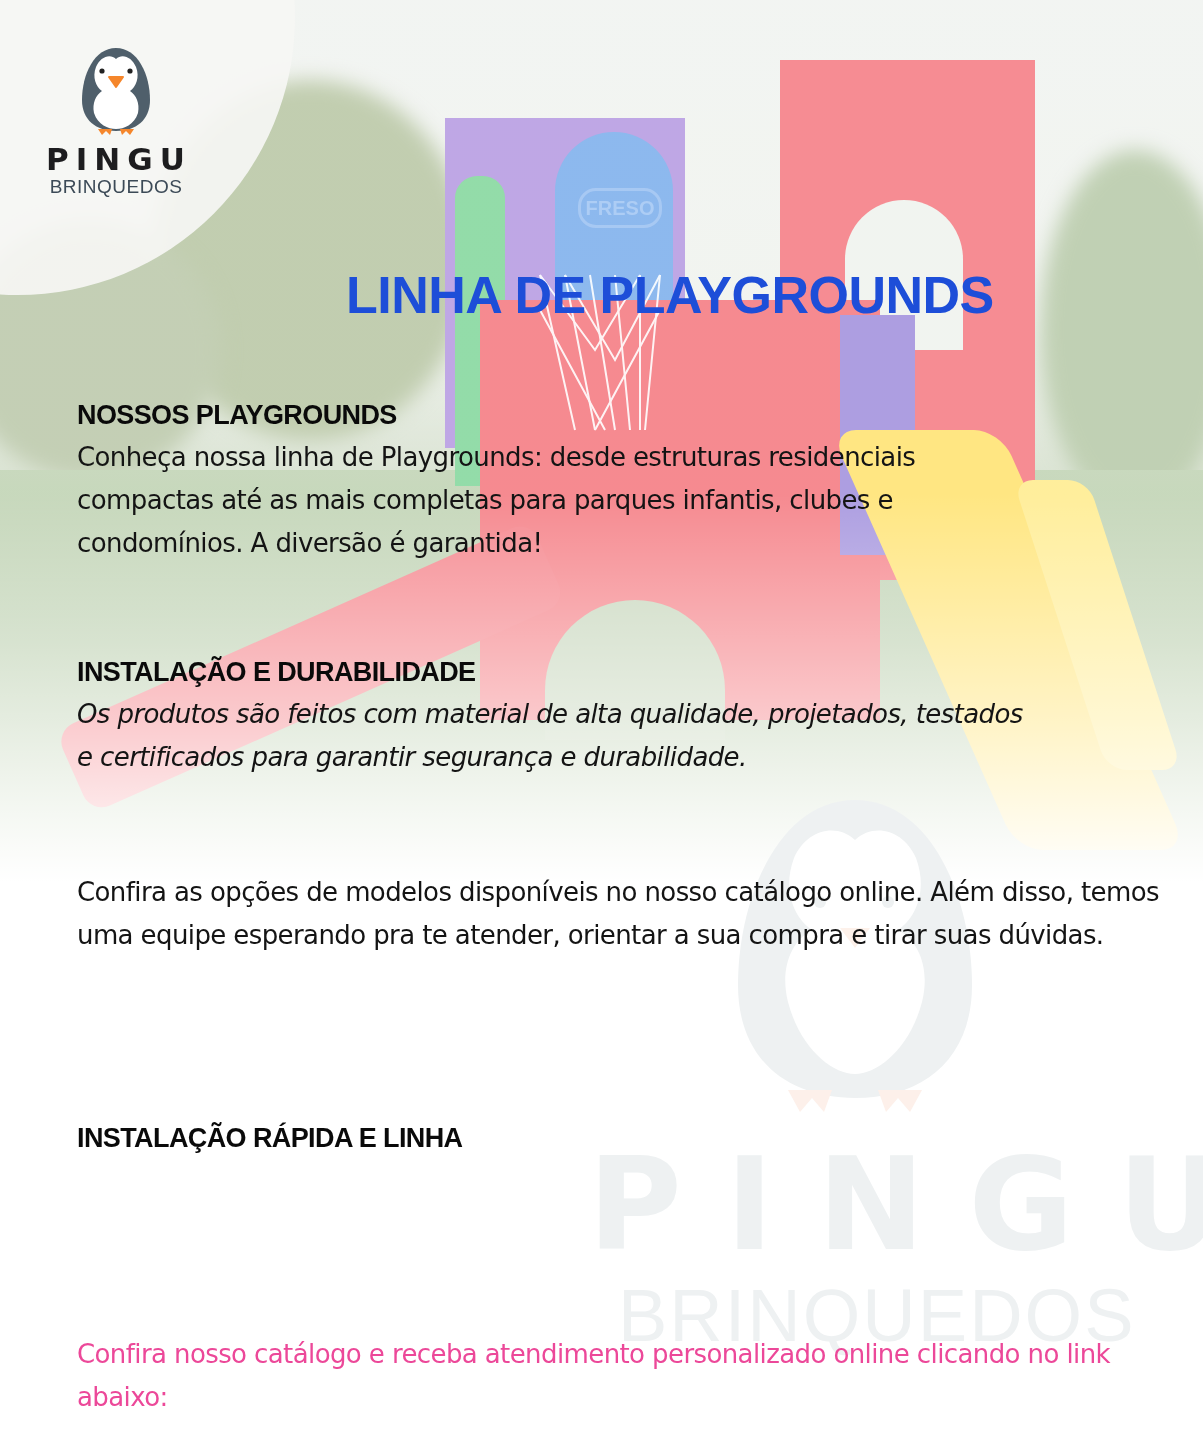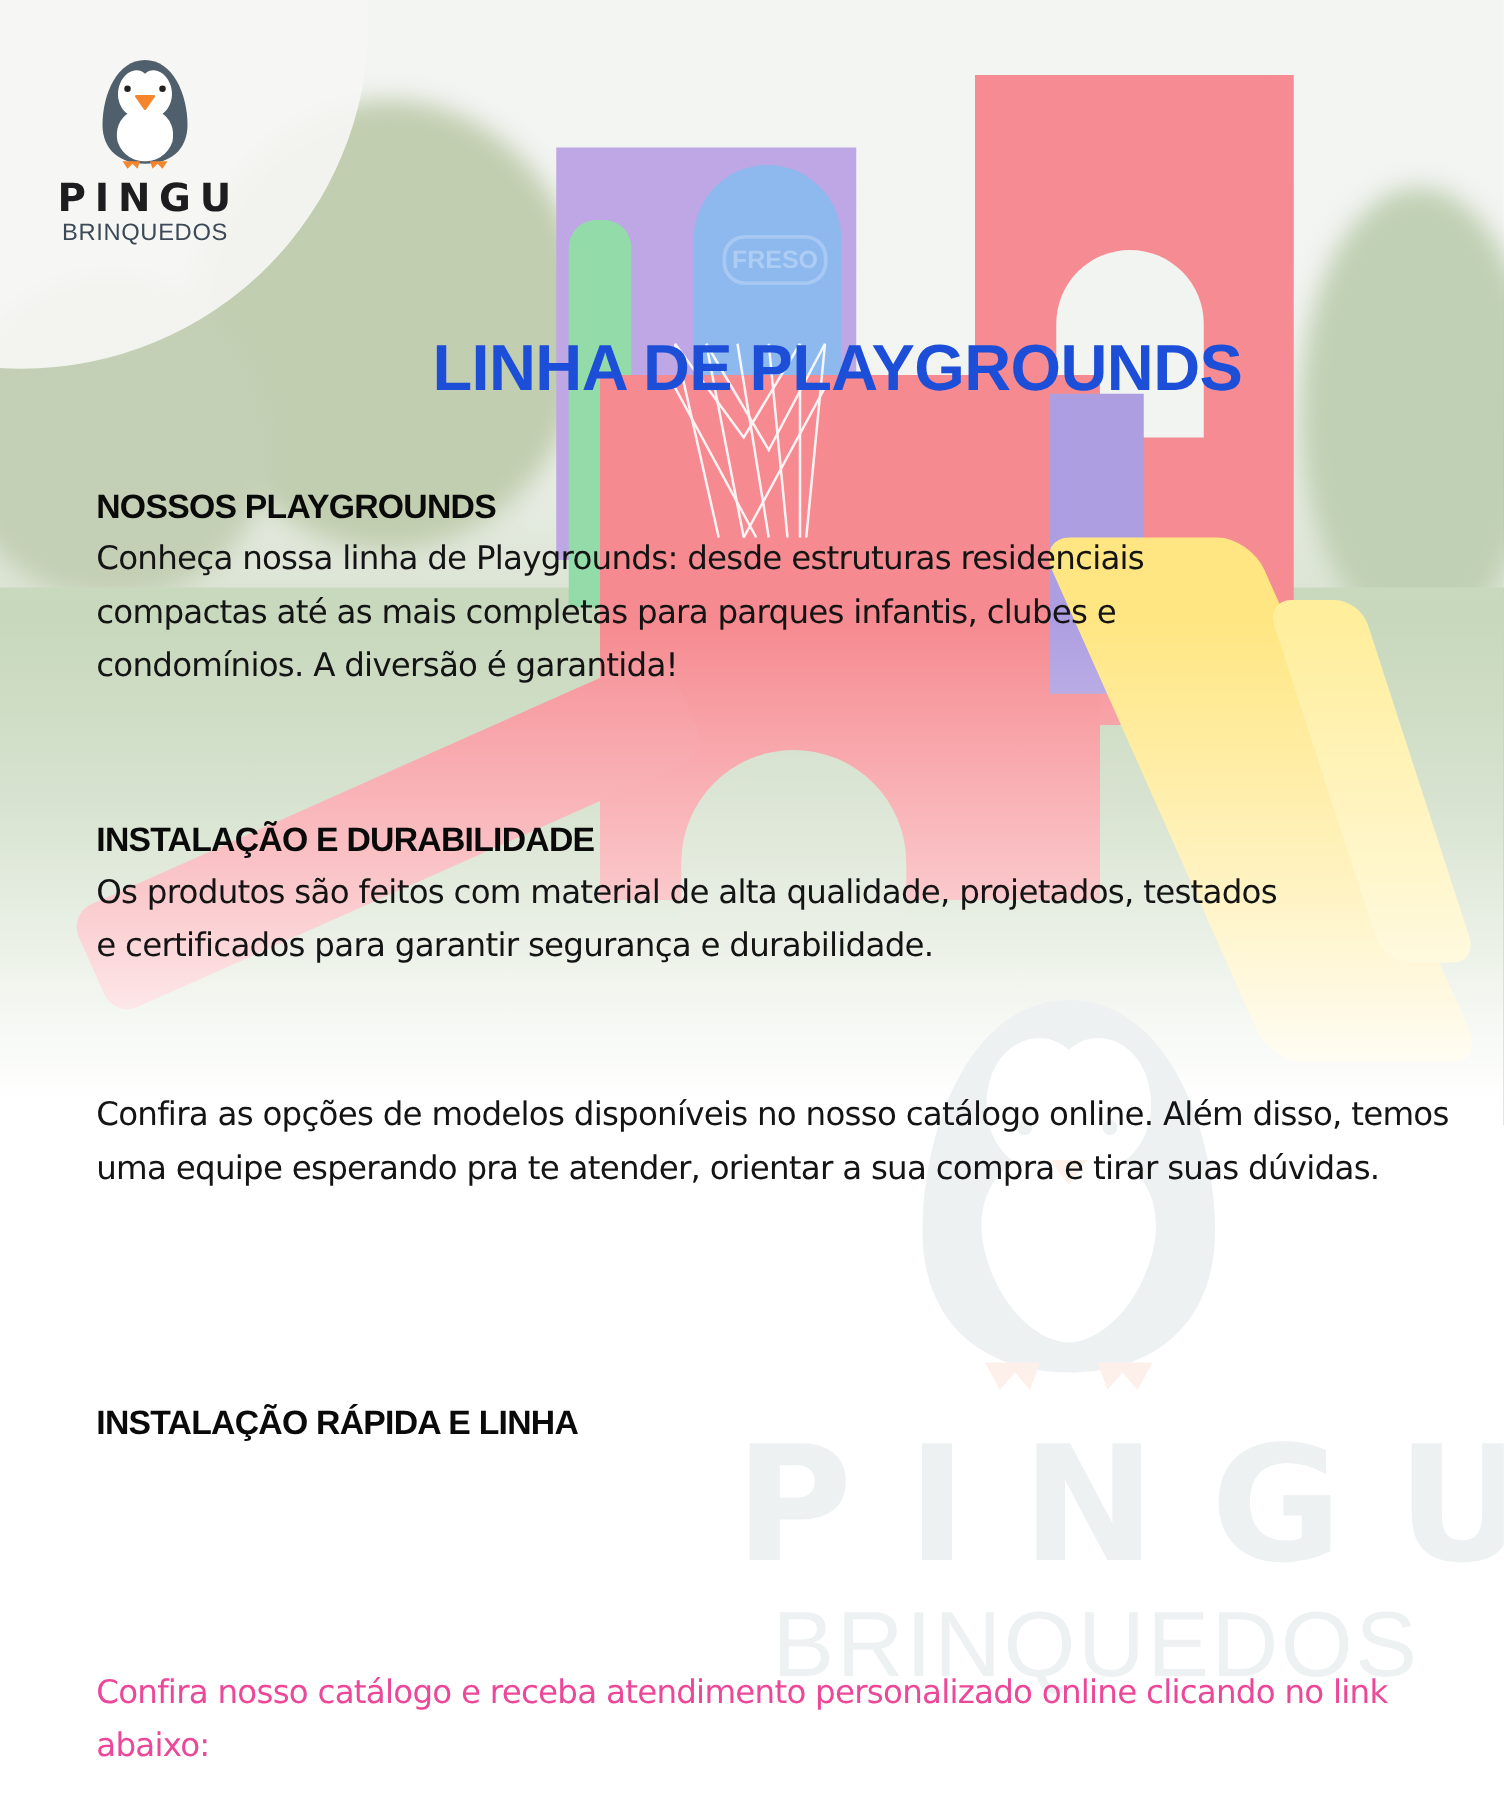--- a/index.html
+++ b/index.html
@@ -24,21 +24,21 @@
   
   .wm-mark { position:absolute; left:728px; top:790px; width:254px; height:330px; }
   .wm-brand { position:absolute; left:588px; top:1140px; font-family:"DejaVu Sans", sans-serif; font-weight:bold; font-size:128px; letter-spacing:44px; color:#eef1f2; line-height:130px; }
   .wm-sub { position:absolute; left:618px; top:1278px; font-family:"Liberation Sans", sans-serif; font-size:74px; letter-spacing:2px; color:#eef1f2; line-height:76px; }
 
   
   .title { position:absolute; left:308px; top:228px; font-family:"Liberation Sans", sans-serif; font-weight:bold; font-size:52px; letter-spacing:-0.5px; color:#1d4ed8; line-height:64px; white-space:nowrap;margin-left:38px; }
   .section { position:absolute; left:77px; width:1100px; }
   .section h2 { margin:0; font-family:"Liberation Sans", sans-serif; font-weight:bold; font-size:27px; letter-spacing:-0.6px; line-height:34px; color:#0a0a0a; }
   .section p { margin:4px 0 0 0; font-family:"DejaVu Sans", sans-serif; font-size:26px; line-height:43px; color:#141414; letter-spacing:-0.6px; }
-  .s1 { top:388px; }
+  .s1 { top:398px; }
   .s2 { top:655px; }
   .s3 { top:867px; }
   .s4 { top:1121px; }
   .cta { position:absolute; left:77px; top:1333px; width:1100px; font-family:"DejaVu Sans", sans-serif; font-size:26px; line-height:43px; letter-spacing:-0.6px; color:#ec4899; margin:0; }
 </style>
 </head>
 <body>
 
 <div class="bg">
   <div class="sky"></div>
@@ -105,21 +105,21 @@
 
 <h1 class="title">LINHA DE PLAYGROUNDS</h1>
 
 <div class="section s1">
   <h2>NOSSOS PLAYGROUNDS</h2>
   <p style="width:960px;">Conheça nossa linha de Playgrounds: desde estruturas residenciais compactas até as mais completas para parques infantis, clubes e condomínios. A diversão é garantida!</p>
 </div>
 
 <div class="section s2">
   <h2>INSTALAÇÃO E DURABILIDADE</h2>
-  <p style="width:960px;">Os produtos são feitos com material de alta qualidade, projetados, testados e certificados para garantir segurança e durabilidade.</p>
+  <p style="width:960px;font-style:italic;">Os produtos são feitos com material de alta qualidade, projetados, testados e certificados para garantir segurança e durabilidade.</p>
 </div>
 
 <div class="section s3">
   <p style="width:1090px;">Confira as opções de modelos disponíveis no nosso catálogo online. Além disso, temos uma equipe esperando pra te atender, orientar a sua compra e tirar suas dúvidas.</p>
 </div>
 
 <div class="section s4">
   <h2>INSTALAÇÃO RÁPIDA E LINHA</h2>
 </div>
 

